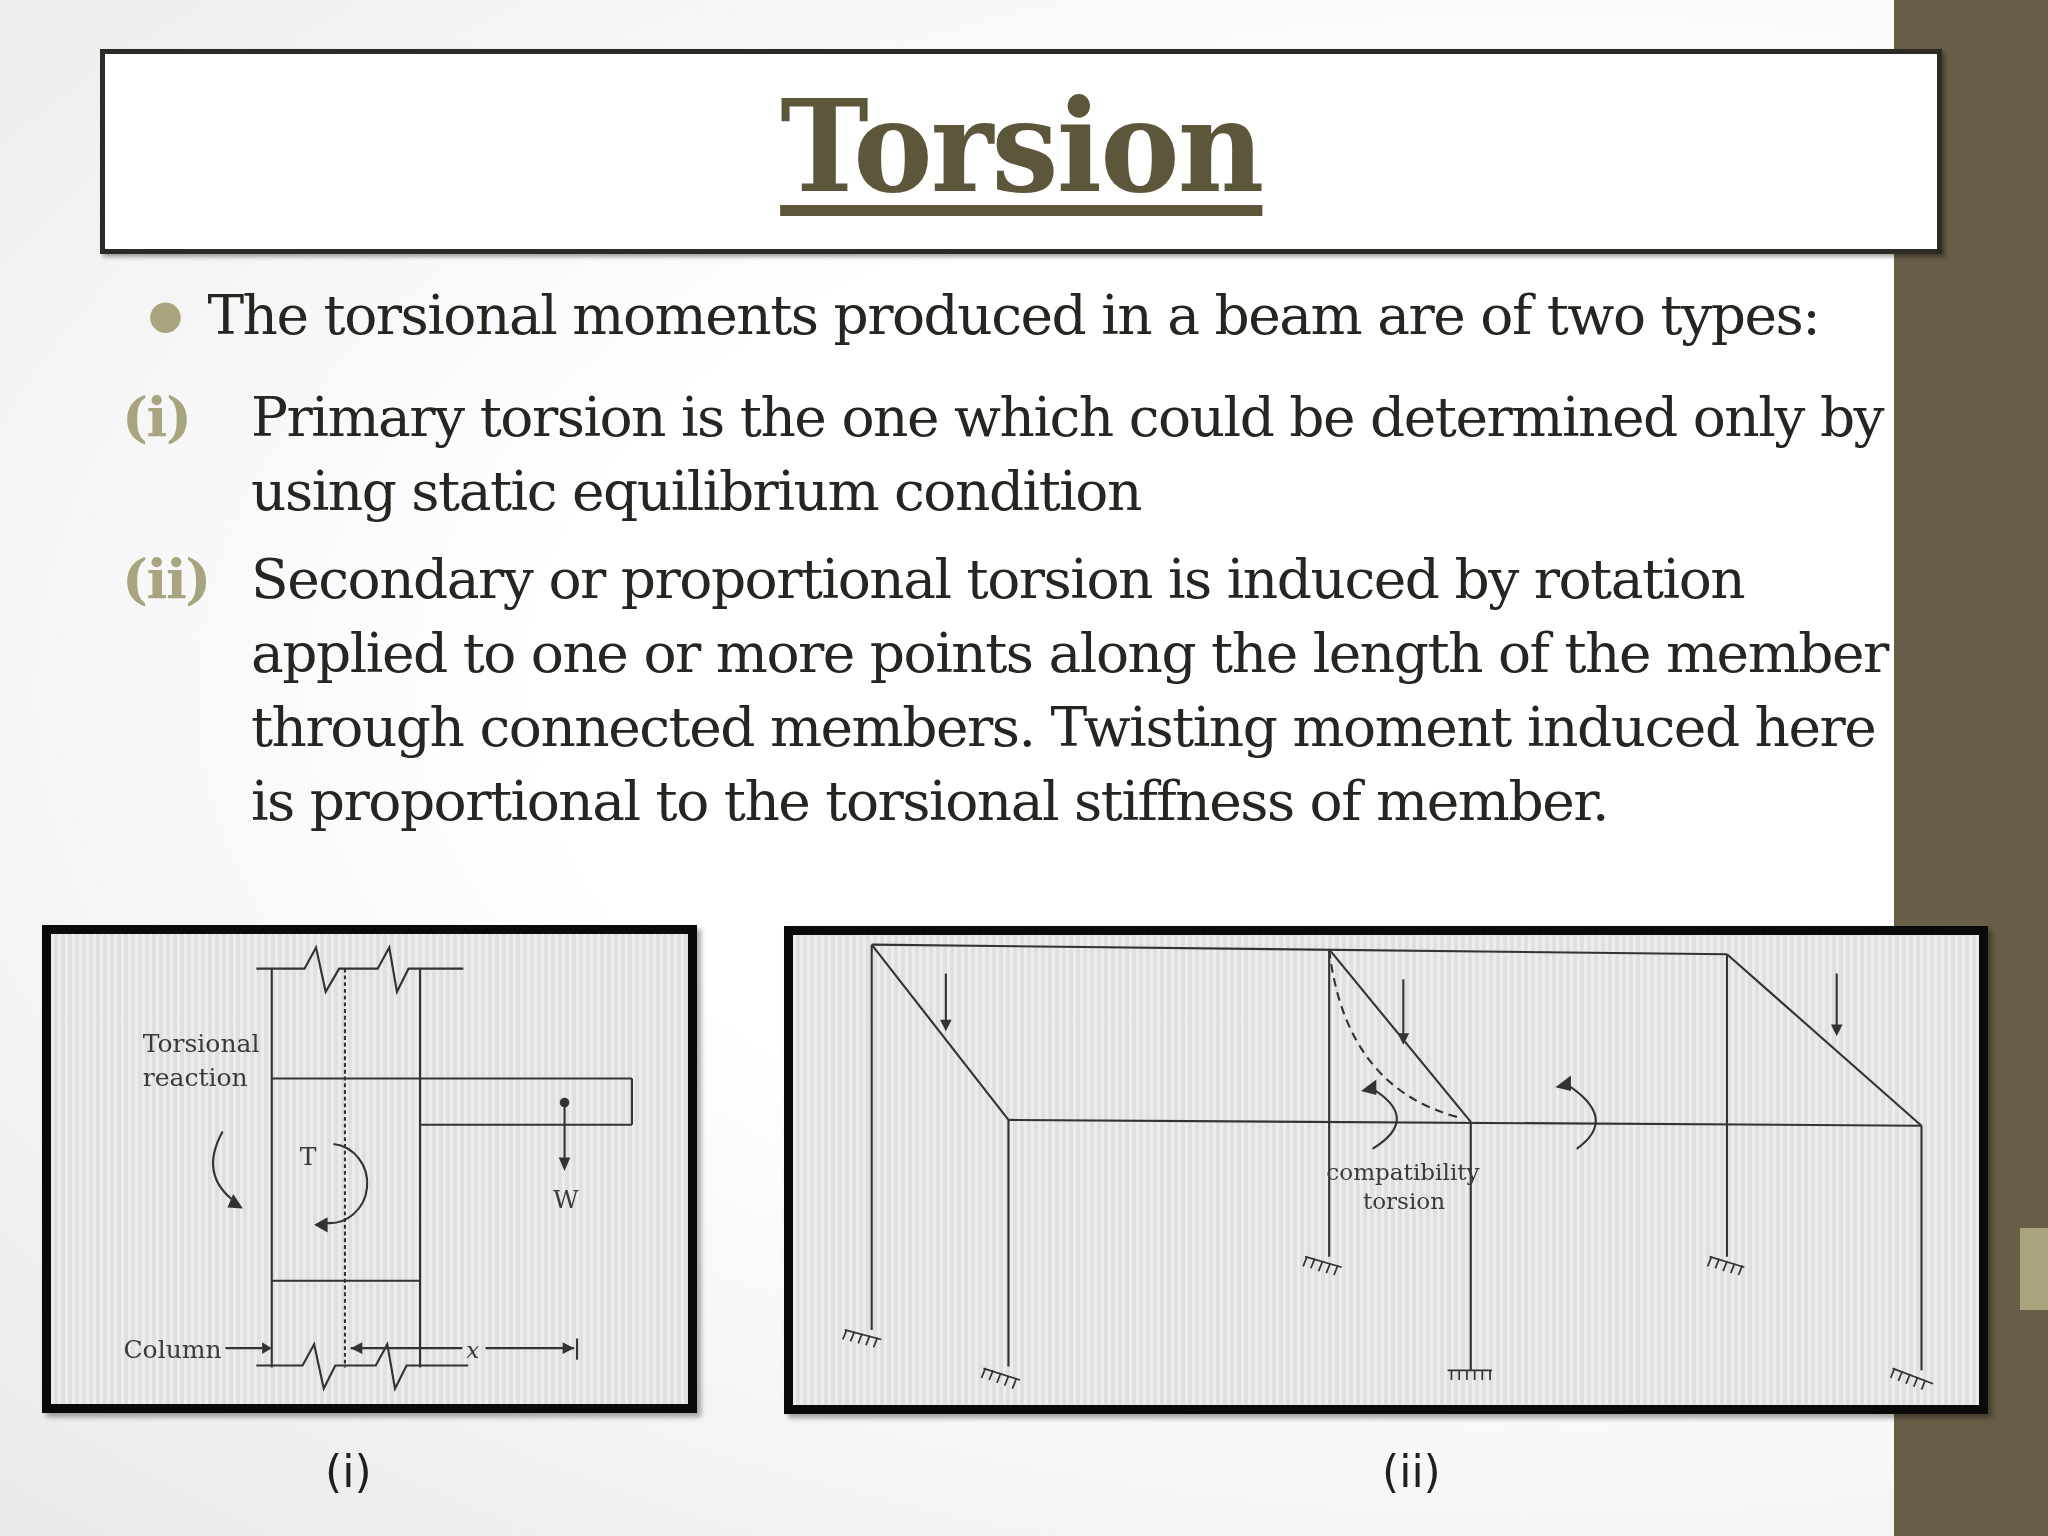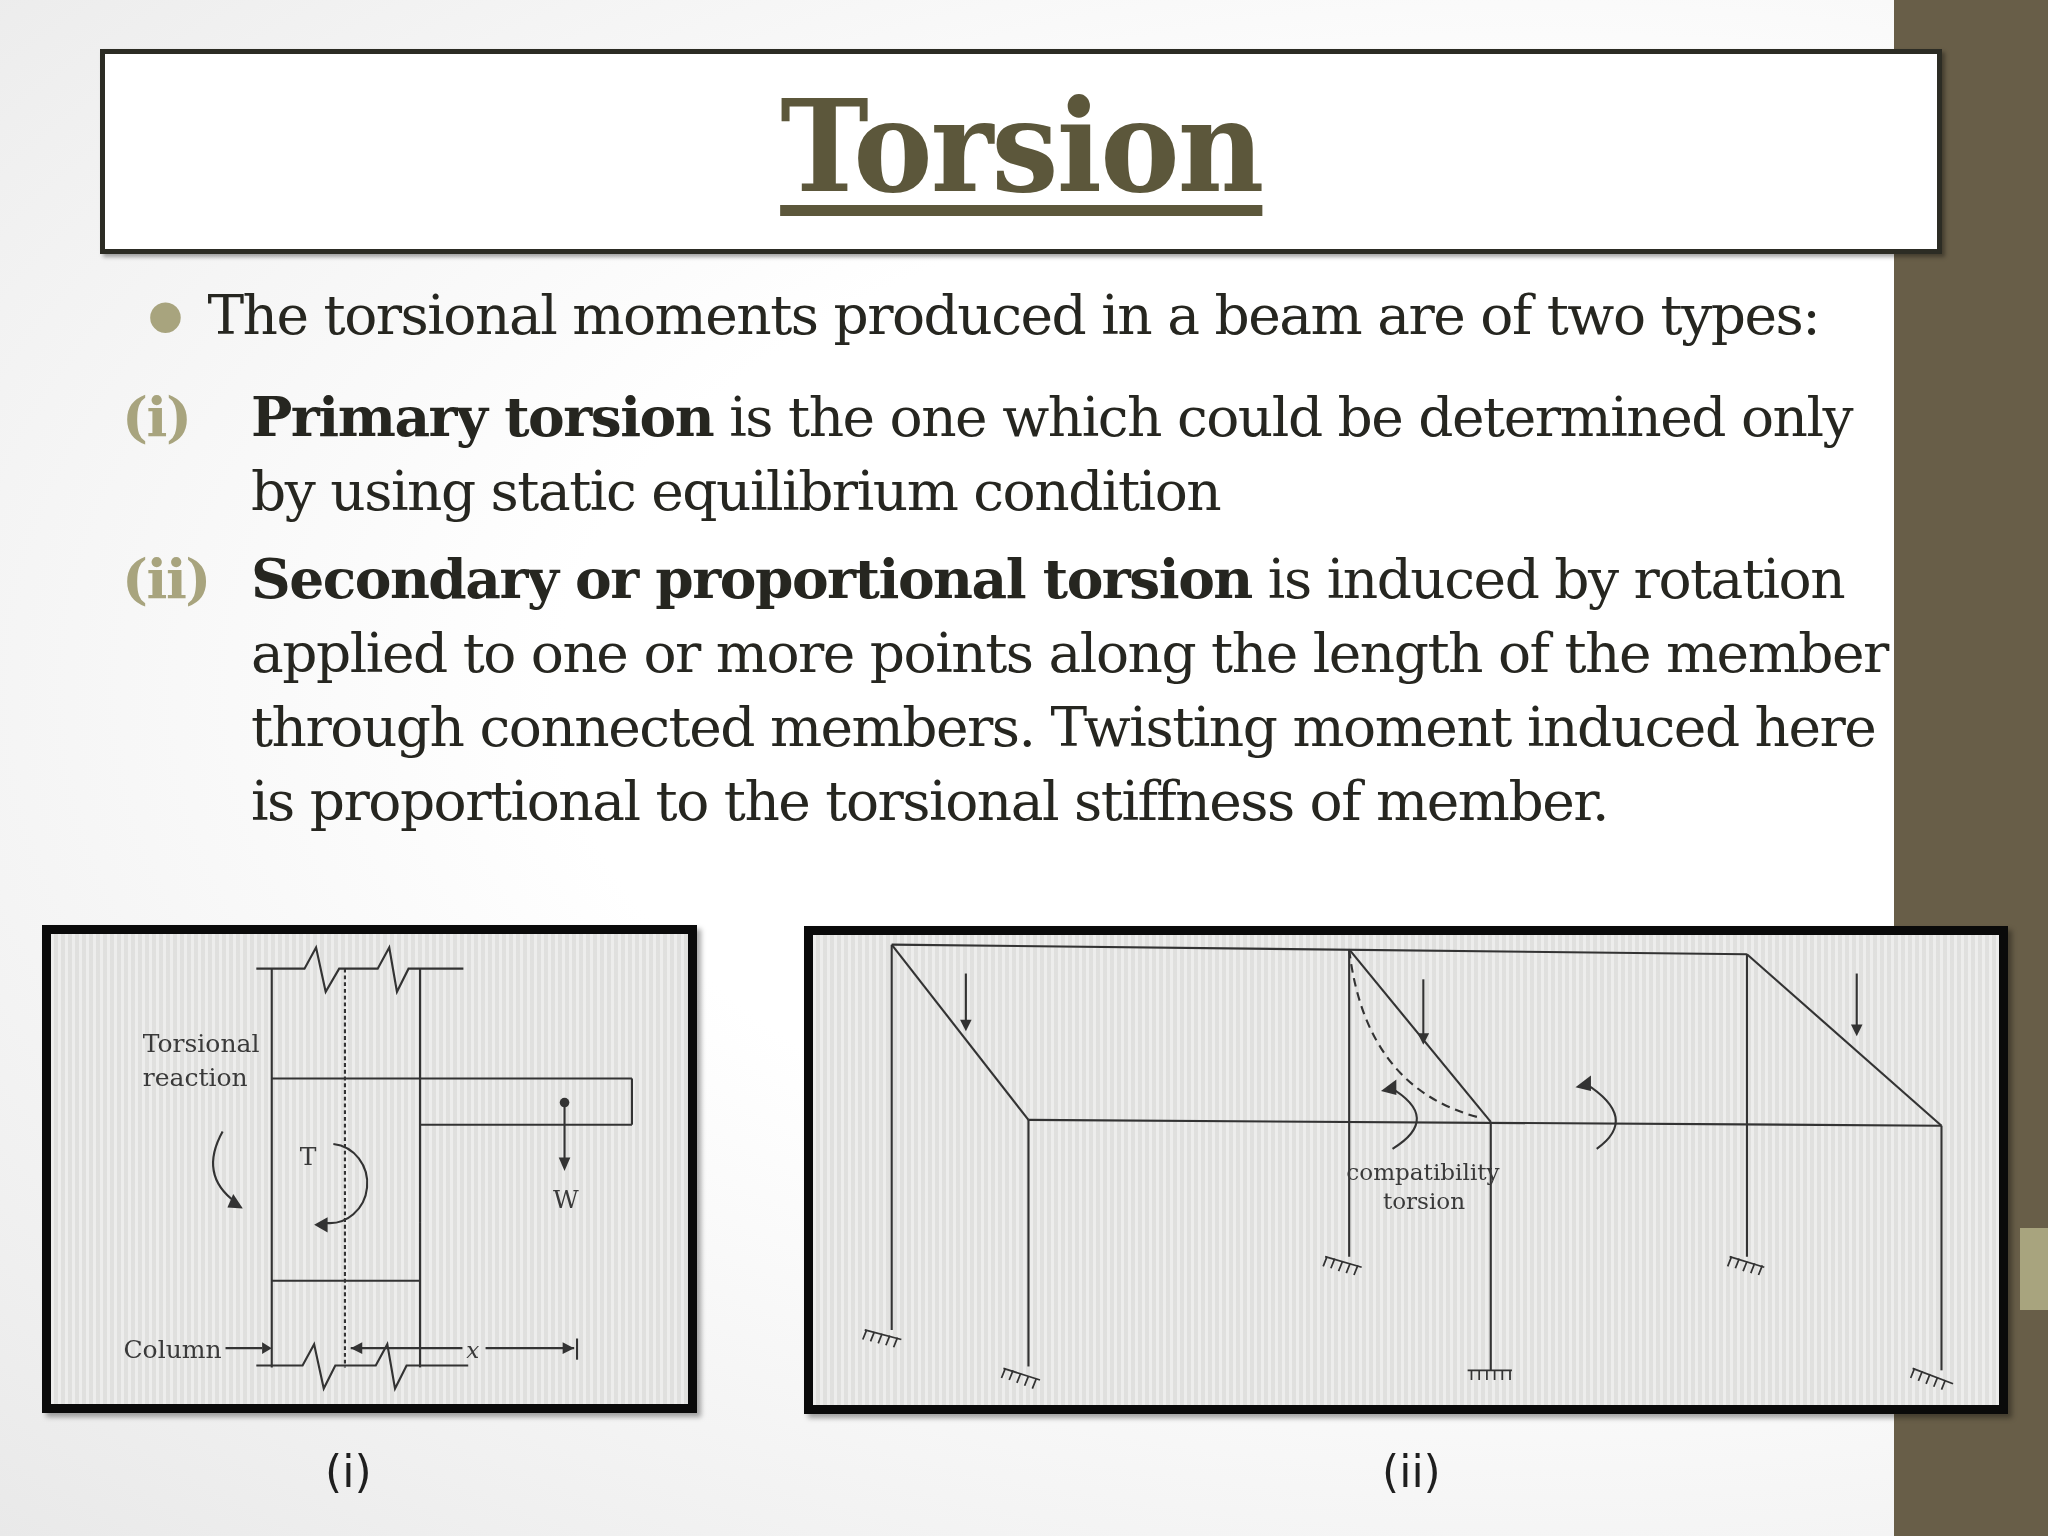--- a/index.html
+++ b/index.html
@@ -13,21 +13,21 @@
     display:flex; align-items:center; justify-content:center; }
   .title { font-family:"DejaVu Serif", serif; font-weight:bold; font-size:128px; color:#5c573b;
     text-decoration:underline; text-decoration-thickness:11px; text-underline-offset:14px; letter-spacing:-2px;
     transform:scaleX(0.93); margin-top:-12px; }
   .content { position:absolute; left:0; top:0; width:1894px; color:#262620; }
   .bullet-line { position:absolute; left:148px; top:283px; font-size:55px; white-space:nowrap; letter-spacing:-1.5px;text-align:right; }
   .bullet-dot { color:#a8a47e; font-size:40px; margin-right:26px; vertical-align:6px; }
   .item { position:absolute; left:122px; width:1780px; font-size:55px; line-height:74px; letter-spacing:-1.5px; }
   .item .num { position:absolute; left:0; top:0; color:#a8a47e; font-weight:bold; }
   .item .txt { margin-left:129px; display:block; }
-  .item b { font-weight:bold; }
+  .item b { font-weight:normal; }
   .fig { position:absolute; background:#e4e4e2; border:9px solid #0a0a0a; box-sizing:border-box;
     box-shadow:4px 4px 5px rgba(0,0,0,0.35);
     background-image: repeating-linear-gradient(90deg, rgba(255,255,255,0.35) 0 3px, rgba(200,200,200,0.15) 3px 7px); }
   .fig svg { position:absolute; left:0; top:0; width:100%; height:100%; }
   .cap { position:absolute; font-family:"DejaVu Sans", "Liberation Sans", sans-serif; font-size:44px; color:#1f1f1f; }
   .dlabel { font-family:"DejaVu Serif", serif; fill:#3a3a3a; }
 </style>
 </head>
 <body>
 
@@ -97,21 +97,21 @@
     <text class="dlabel" x="92" y="123" font-size="26">Torsional</text>
     <text class="dlabel" x="92" y="158" font-size="26">reaction</text>
     <text class="dlabel" x="255" y="240" font-size="26">T</text>
     <text class="dlabel" x="518" y="285" font-size="26">W</text>
     <text class="dlabel" x="72" y="440" font-size="26">Column</text>
     <text class="dlabel" x="428" y="440" font-size="24" font-style="italic">x</text>
   </svg>
 </div>
 <div class="cap" style="left:325px; top:1446px;">(i)</div>
 
-<div class="fig" style="left:804px; top:926px; width:1204px; height:488px;">
+<div class="fig" style="left:784px; top:926px; width:1204px; height:488px;">
   <svg viewBox="0 0 1204 488">
     <g stroke="#333" stroke-width="2.2" fill="none">
 
       <line x1="68" y1="10" x2="956" y2="20"></line>
 
       <line x1="210" y1="192" x2="1158" y2="198"></line>
 
       <line x1="68" y1="10" x2="210" y2="192"></line>
       <line x1="543" y1="15" x2="690" y2="194"></line>
       <line x1="956" y1="20" x2="1158" y2="198"></line>

